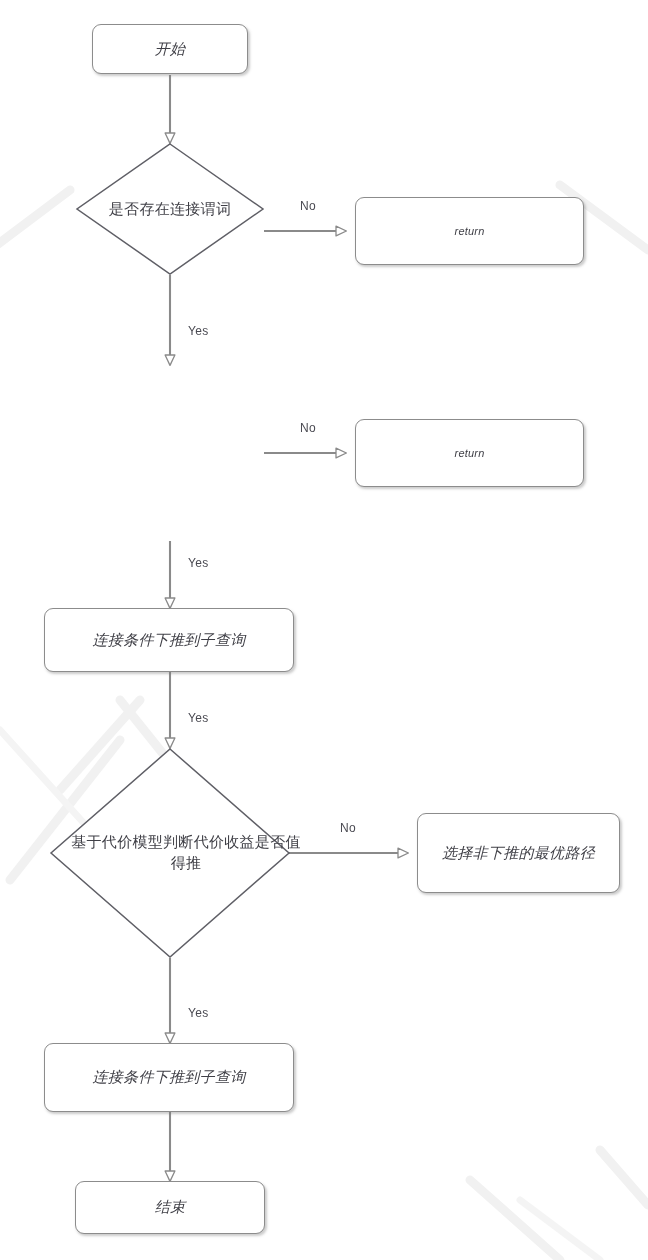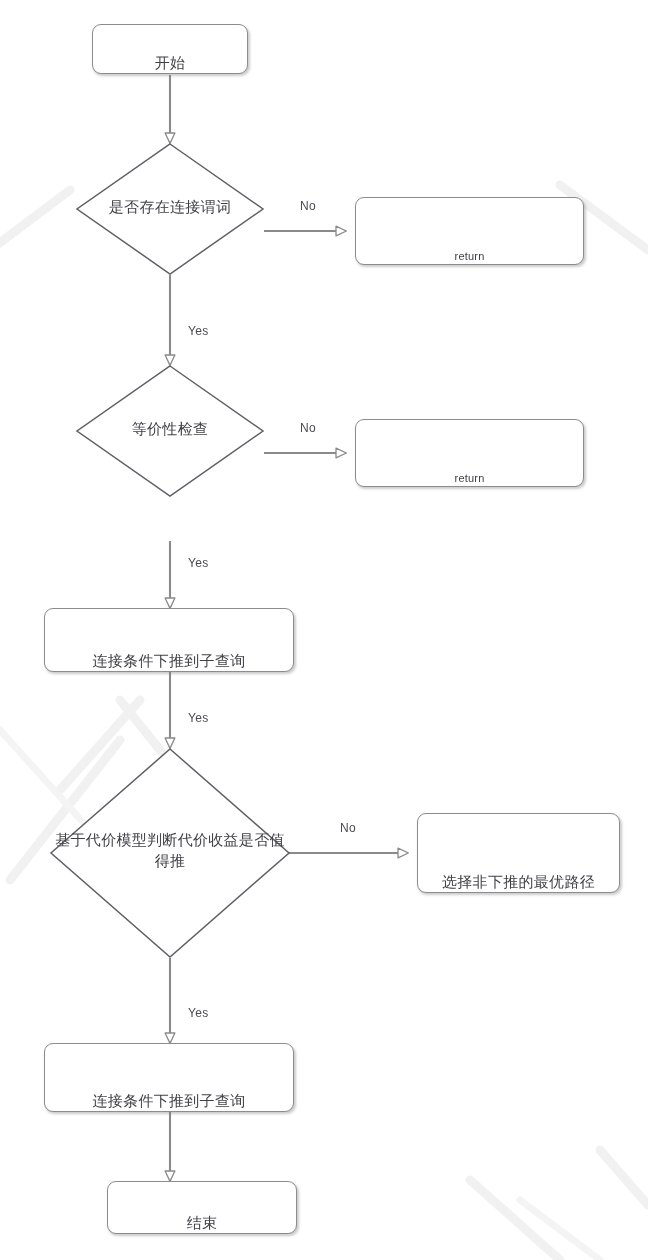--- a/index.html
+++ b/index.html
@@ -43,23 +43,24 @@
     z-index: 1;
     pointer-events: none;
   }
 
   
   .node {
     position: absolute;
     z-index: 2;
     box-sizing: border-box;
     display: flex;
-    align-items: flex-end;
+    align-items: center;
     justify-content: center;
     text-align: center;
+    font-style: italic;
   }
 
   .box {
     background: #ffffff;
     border: 1.4px solid #8c8c8c;
     border-radius: 9px;
     box-shadow: 1.5px 2px 2.5px rgba(120,120,120,0.38);
     color: #3f3f46;
     font-size: 15px;
     line-height: 1.35;
@@ -87,23 +88,22 @@
     top: 50%;
     transform: translate(-50%, -50%);
     width: 210px;
     text-align: center;
     color: #3f3f46;
     font-size: 15px;
     line-height: 1.38;
     letter-spacing: 0.3px;
     z-index: 3;
     white-space: normal;
-    font-family: Liberation Mono, monospace;
-  }
-  .diamond-label.wide { width: 238px; }
+  }
+  .diamond-label.wide { width: 238px; margin-left: 16px; }
 
   
   .edge-label {
     position: absolute;
     z-index: 3;
     color: #4a4a52;
     font-size: 12px;
     letter-spacing: 0.3px;
     white-space: nowrap;
   }
@@ -174,26 +174,20 @@
     <svg width="188" height="132" viewBox="0 0 188 132" xmlns="http://www.w3.org/2000/svg">
       <polygon points="94,1 187,66 94,131 1,66" fill="#ffffff" stroke="#5f5f66" stroke-width="1.5" stroke-linejoin="miter"></polygon>
     </svg>
     <div class="diamond-label">是否存在连接谓词</div>
   </div>
 
   <div class="node box box-en" style="left:355px; top:197px; width:229px; height:68px;">
     <span>return</span>
   </div>
 
-  <div class="diamond-wrap" style="left:76px; top:365px; width:188px; height:132px;">
-    <svg width="188" height="132" viewBox="0 0 188 132" xmlns="http://www.w3.org/2000/svg">
-      <polygon points="94,1 187,66 94,131 1,66" fill="#ffffff" stroke="#5f5f66" stroke-width="1.5" stroke-linejoin="miter"></polygon>
-    </svg>
-    <div class="diamond-label">等价性检查</div>
-  </div>
 
   <div class="node box box-en" style="left:355px; top:419px; width:229px; height:68px;">
     <span>return</span>
   </div>
 
   <div class="node box" style="left:44px; top:608px; width:250px; height:64px;">
     <span>连接条件下推到子查询</span>
   </div>
 
   <div class="diamond-wrap" style="left:50px; top:748px; width:240px; height:210px;">
@@ -204,17 +198,17 @@
   </div>
 
   <div class="node box" style="left:417px; top:813px; width:203px; height:80px; padding:0 16px;">
     <span>选择非下推的最优路径</span>
   </div>
 
   <div class="node box" style="left:44px; top:1043px; width:250px; height:69px;">
     <span>连接条件下推到子查询</span>
   </div>
 
-  <div class="node box" style="left:75px; top:1181px; width:190px; height:53px;margin-left:32px;">
+  <div class="node box" style="left:75px; top:1181px; width:190px; height:53px;">
     <span>结束</span>
   </div>
 
 </div>
 
 </body></html>

